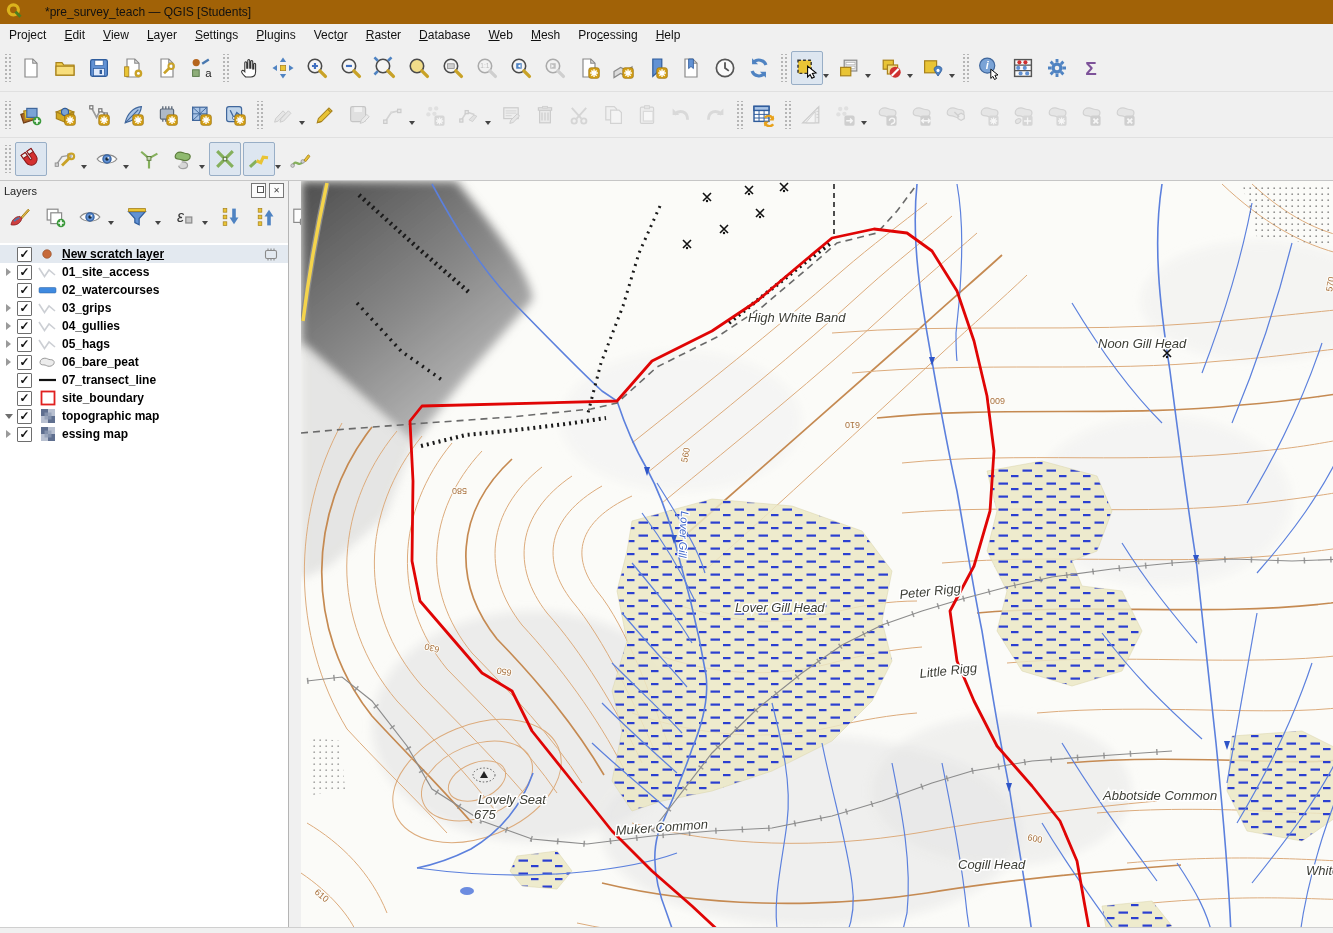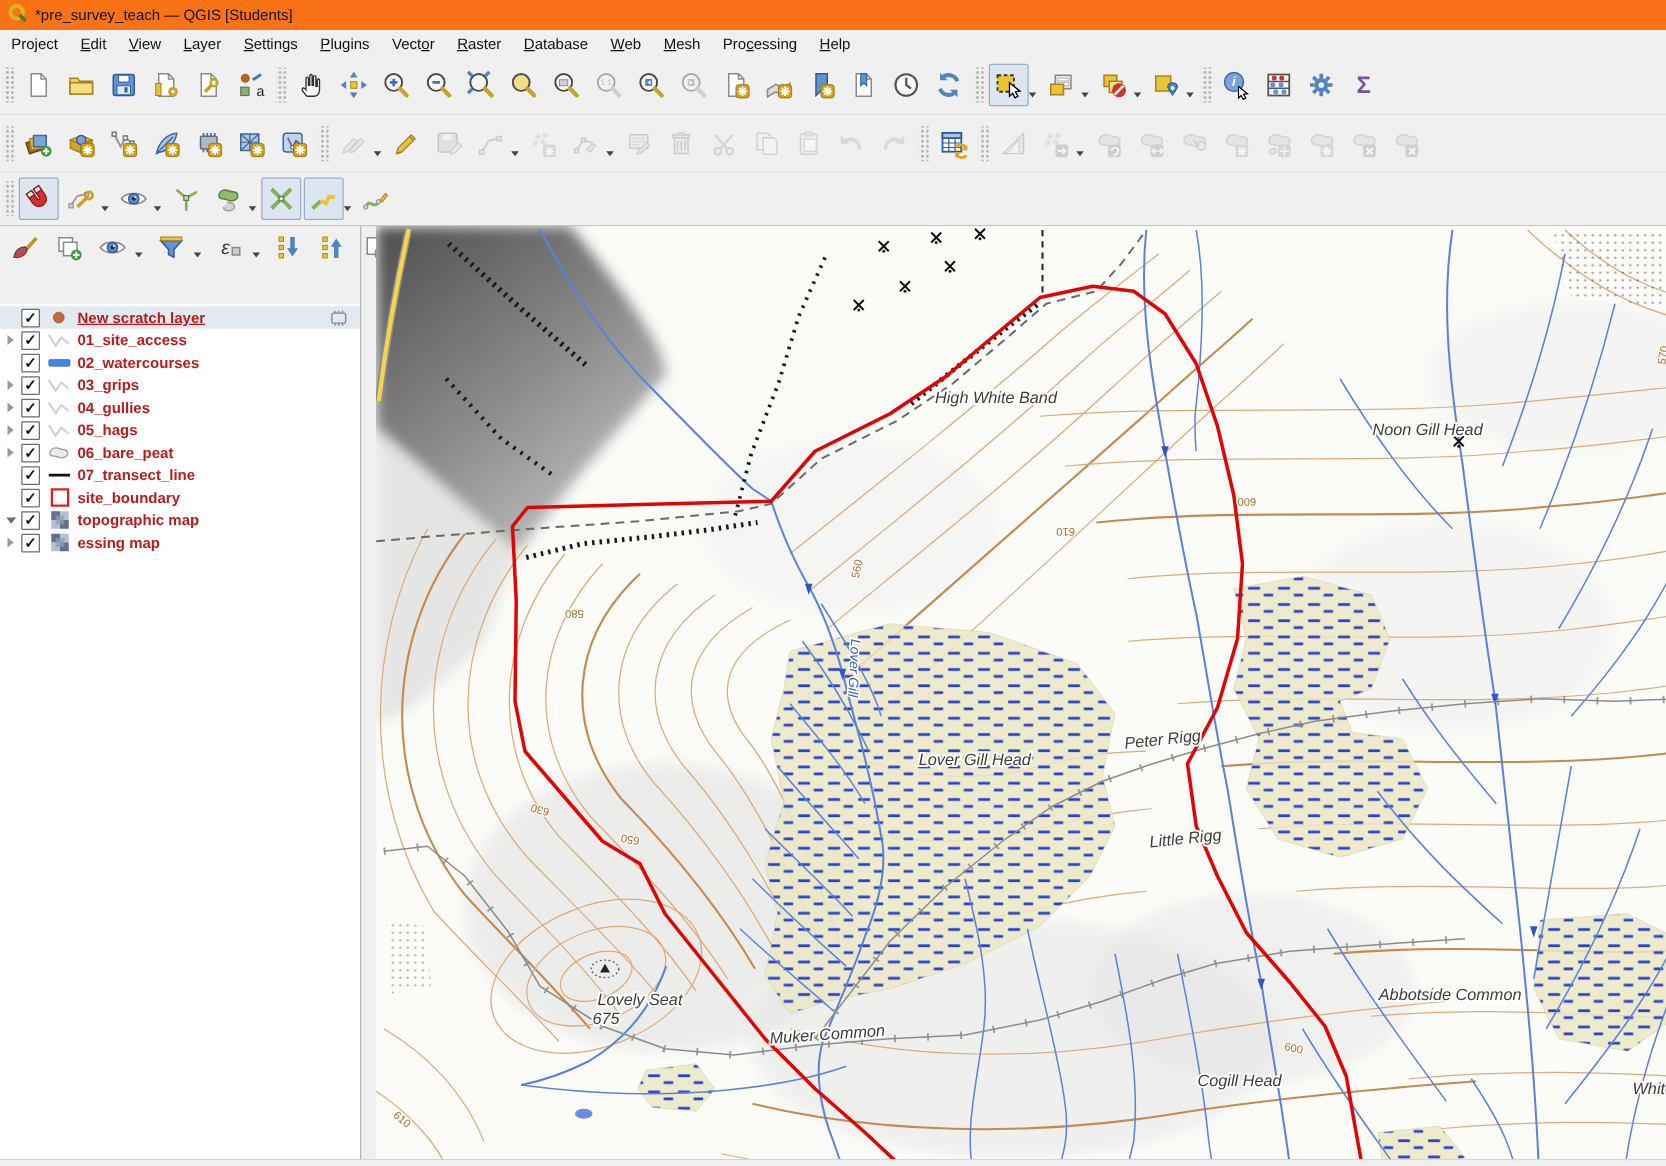--- a/index.html
+++ b/index.html
@@ -1,20 +1,20 @@
 <!DOCTYPE html>
 <html><head>
 <meta charset="utf-8">
 <style>
   html,body{margin:0;padding:0}
   body{width:1333px;height:933px;position:relative;overflow:hidden;
        font-family:"Liberation Sans",sans-serif;background:#f0f0f0;font-size:12px}
   
-  #titlebar{position:absolute;top:0;left:0;right:0;height:24px;background:#f97316;
-    display:flex;align-items:center;gap:6px;padding-left:6px;color:#111}
+  #titlebar{position:absolute;top:0;left:0;right:0;height:24px;background:#a16207;
+    display:flex;align-items:center;gap:23px;padding-left:6px;color:#111}
   
   #menubar{position:absolute;top:24px;left:0;right:0;height:21px;background:#f0f0f0;
     display:flex;align-items:flex-end}
   .mi{padding:3px 9px;color:#111}
   .mi u{text-decoration:underline}
   
   .tbrow{position:absolute;left:0;right:0;display:flex;align-items:center;background:#f0f0f0;
     border-bottom:1px solid #e0e0e0}
   #tb1{top:45px;height:46px}
   #tb2{top:92px;height:45px}
@@ -41,21 +41,21 @@
   #llist{position:absolute;top:62px;left:0;right:0;bottom:0;background:#fff;padding-top:2px}
   .lrow{height:18px;display:flex;align-items:center;padding-left:2px}
   .lrow.sel{background:#e3e9f0}
   .exp{width:13px;flex:0 0 auto;display:flex;justify-content:center}
   .exp i{display:block;width:0;height:0}
   .exp.c i{border-left:5px solid #9a9a9a;border-top:4px solid transparent;border-bottom:4px solid transparent}
   .exp.o i{border-top:5px solid #6e6e6e;border-left:4px solid transparent;border-right:4px solid transparent}
   .cb{width:13px;height:13px;border:1px solid #6e6e6e;background:#fff;border-radius:1px;flex:0 0 auto;
     display:flex;align-items:center;justify-content:center;font-size:12px;font-weight:bold;color:#111;line-height:11px;margin:0 2px}
   .sym{width:24px;flex:0 0 auto;display:flex;justify-content:center;align-items:center;margin:0 2px}
-  .llabel{font-weight:bold;color:#b91c1c;white-space:nowrap}
+  .llabel{font-weight:bold;color:#000000;white-space:nowrap}
   .llabel.u{text-decoration:underline}
   .ind{margin-left:auto;margin-right:7px;display:flex;align-items:center}
   
   #map{position:absolute;left:301px;top:181px;width:1044px;height:752px;background:#fbfbf8;overflow:hidden}
   #map svg{position:absolute;left:0;top:0}
   text.place{font-family:"Liberation Sans",sans-serif;font-style:italic;font-size:13px;fill:#3d3e36;
     stroke:#ffffff;stroke-width:3px;paint-order:stroke;}
   text.contour{font-family:"Liberation Sans",sans-serif;font-size:9px;fill:#a8713e;
     stroke:#fdfcf8;stroke-width:2px;paint-order:stroke}
   text.stream{font-family:"Liberation Sans",sans-serif;font-style:italic;font-size:11px;fill:#3a63c8;
@@ -793,20 +793,28 @@
           <path d="M3 15.5c2.8-6.5 5.5 2.5 8.5-3.5" fill="none" stroke="#85b05c" stroke-width="2"></path>
           <circle cx="3" cy="15.5" r="1.5" fill="#cfcfcf" stroke="#8a8a8a" stroke-width=".6"></circle>
           <circle cx="11.5" cy="12" r="1.5" fill="#cfcfcf" stroke="#8a8a8a" stroke-width=".6"></circle>
           <path d="M12.5 11l3.5-4.5 1.5 1.2-3.5 4.5z" fill="#e9c435" stroke="#a8821c" stroke-width=".7"></path>
         </g>
       </svg>
     </div>
   </div>
 
 <div id="panel">
+  <div id="ptitle">
+    <span>Layers</span>
+    <span class="sp"></span>
+    <span class="wbox">
+        <span class="insq"></span>
+      </span>
+    <span class="wbox">✕</span>
+  </div>
   <div id="ptb">
       <div class="tbtn">
         <svg viewBox="0 0 20 20">
           <g>
             <path d="M10.5 10.5L16.8 3.5l1 1-6.3 7z" fill="#e0b84a" stroke="#a8821c" stroke-width=".8"></path>
             <path d="M2.5 16.5c.8-4.5 4-7 7.5-7l1.5 1.5c-.5 3.5-4 6.5-9 5.5z" fill="#cf4040" stroke="#8a2020" stroke-width=".7"></path>
             <path d="M5 13.5c1.5-1.5 3-2.5 4.5-2.8" stroke="#4878b0" stroke-width="1.4" fill="none"></path>
           </g>
         </svg>
       </div>

